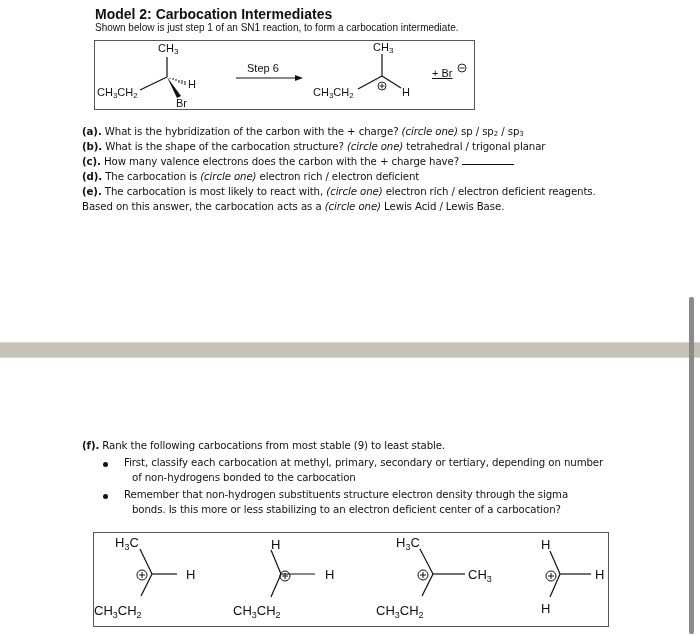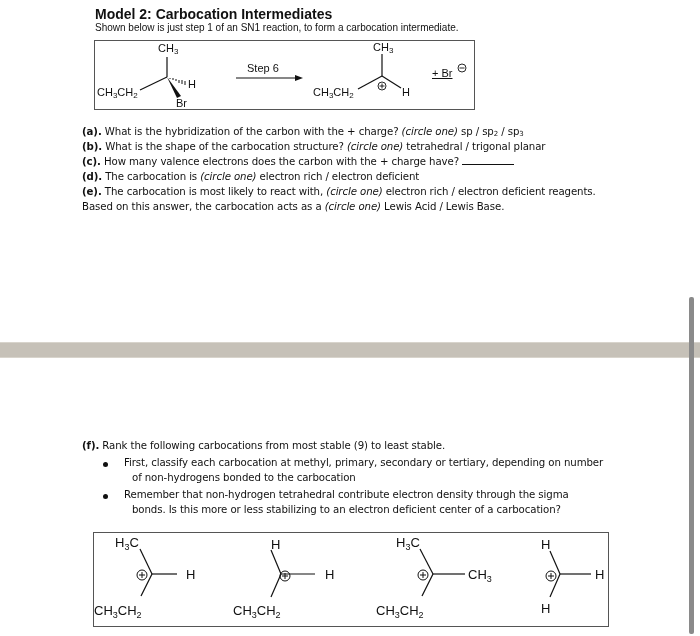--- a/index.html
+++ b/index.html
@@ -104,21 +104,21 @@
 
 <div class="scroll-track"></div>
 
 <div class="q" style="top:440px;">
   <b>(f).</b><span> Rank the following carbocations from most stable (9) to least stable.</span>
 </div>
 <div class="bullet-dot" style="left:103px; top:462px;"></div>
 <div class="q" style="left:124px; top:457px;">First, classify each carbocation at methyl, primary, secondary or tertiary, depending on number</div>
 <div class="q" style="left:132px; top:472px;">of non-hydrogens bonded to the carbocation</div>
 <div class="bullet-dot" style="left:103px; top:494px;"></div>
-<div class="q" style="left:124px; top:489px;">Remember that non-hydrogen tetrahedral contribute electron density through the sigma</div>
+<div class="q" style="left:124px; top:489px;">Remember that non-hydrogen substituents structure electron density through the sigma</div>
 <div class="q" style="left:124px; top:504px;padding-left:8px;">bonds. Is this more or less stabilizing to an electron deficient center of a carbocation?</div>
 
 <div class="rank-box"></div>
 
 <svg class="bonds" width="700" height="636">
   <g stroke="#111" stroke-width="1.2" fill="none">
 
     <line x1="140" y1="549" x2="152" y2="574"></line>
     <line x1="152" y1="574" x2="177" y2="574"></line>
     <line x1="152" y1="574" x2="141" y2="596"></line>

